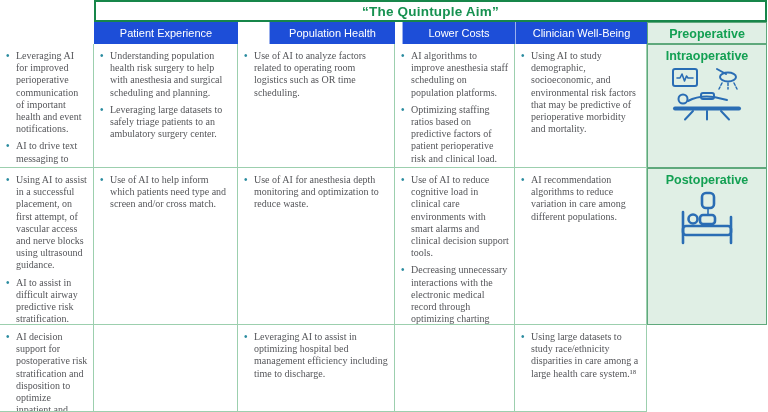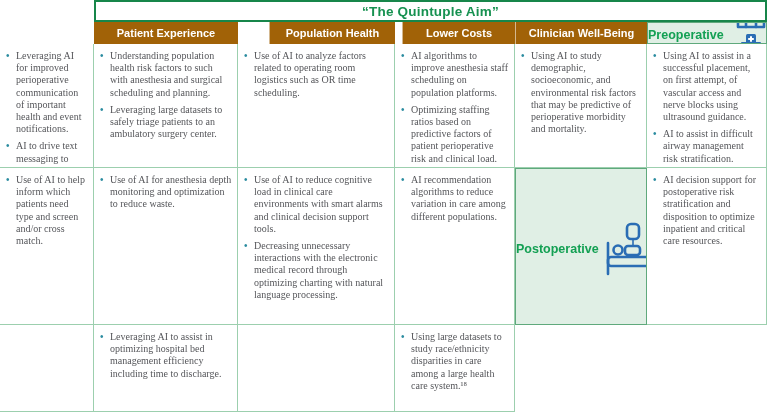--- a/index.html
+++ b/index.html
@@ -14,33 +14,33 @@
     grid-template-rows: 22px 22px 124px 157px 87px;
   }
   .spacer { grid-column: 1; grid-row: 1 / 3; background: #fff; }
   .title-cell {
     grid-column: 2 / 7; grid-row: 1;
     background: #fff; border: 2px solid #17864a;
     display: flex; align-items: center; justify-content: center;
     color: #169150; font-weight: bold; font-size: 13.5px; letter-spacing: .2px;
   }
   .hcell {
-    grid-row: 2; background: #a16207; color: #fff;
-    font-weight: bold; font-size: 11px;
+    grid-row: 2; background: #1d4ed8; color: #fff;
+    font-weight: normal; font-size: 11px;
     display: flex; align-items: center; justify-content: center;
     text-align: center;
   }
   .h0 { grid-column: 2; }
   .h1 { grid-column: 3; border-left: 1px solid rgba(255,255,255,.55); margin-left: 31px; }
   .h2 { grid-column: 4; border-left: 1px solid rgba(255,255,255,.55); margin-left: 7px; }
   .h3 { grid-column: 5; border-left: 1px solid rgba(255,255,255,.55); text-align: center; }
   .h4 { grid-column: 6; border-left: 1px solid rgba(255,255,255,.55); }
   .label-cell {
     background: #e0efe5; border: 1px solid #5fa97c;
-    display: flex; flex-direction: row; align-items: center;
+    display: flex; flex-direction: column; align-items: center;
     padding-top: 4px; gap: 3px; overflow: hidden;
   }
   .label-text { color: #13a053; font-weight: bold; font-size: 12.5px; white-space: nowrap; }
   .icon-wrap { display: flex; flex-direction: column; align-items: center; gap: 4px; }
   .cell {
     background: #fff;
     border-right: 1px solid #9ccfae; border-bottom: 1px solid #9ccfae;
     padding: 6px 5px 2px 6px; overflow: hidden;
   }
   .bullet { display: flex; gap: 4px; margin-bottom: 5px; }
@@ -99,21 +99,21 @@
         <span class="bt">Leveraging AI for improved perioperative communication of important health and event notifications.</span>
       </div>
       <div class="bullet">
         <span class="dot">•</span>
         <span class="bt">AI to drive text messaging to communicate perioperatively.</span>
       </div>
     </div>
     <div class="cell">
       <div class="bullet">
         <span class="dot">•</span>
-        <span class="bt">Understanding population health risk factors to such with anesthesia and surgical scheduling and planning.</span>
+        <span class="bt">Understanding population health risk surgery to help with anesthesia and surgical scheduling and planning.</span>
       </div>
       <div class="bullet">
         <span class="dot">•</span>
         <span class="bt">Leveraging large datasets to safely triage patients to an ambulatory surgery center.</span>
       </div>
     </div>
     <div class="cell">
       <div class="bullet">
         <span class="dot">•</span>
         <span class="bt">Use of AI to analyze factors related to operating room logistics such as OR time scheduling.</span>
@@ -128,28 +128,45 @@
         <span class="dot">•</span>
         <span class="bt">Optimizing staffing ratios based on predictive factors of patient perioperative risk and clinical load.</span>
       </div>
     </div>
     <div class="cell">
       <div class="bullet">
         <span class="dot">•</span>
         <span class="bt">Using AI to study demographic, socioeconomic, and environmental risk factors that may be predictive of perioperative morbidity and mortality.</span>
       </div>
     </div>
+    <div class="label-cell">
+      <div class="label-text">Intraoperative</div>
+      <div class="icon-wrap">
+        <svg width="72" height="56" viewBox="0 0 72 56" fill="none" stroke="#2a6db4" stroke-width="2" stroke-linecap="round" stroke-linejoin="round">
+          <rect x="2" y="3" width="24" height="17" rx="2"></rect>
+          <path d="M6 12 h3 l2-4 2.5 7 2-5 1.5 2 h5" stroke-width="1.6"></path>
+          <path d="M46 3 l9 5"></path>
+          <ellipse cx="57" cy="11" rx="8" ry="4.5"></ellipse>
+          <path d="M51 17 l-3 6 M57 17 v6 M63 17 l3 6" stroke-width="1.5" stroke-dasharray="2.5 2"></path>
+          <circle cx="12" cy="33" r="4.5"></circle>
+          <path d="M17 35 q11 -6 26 -4 l13 3"></path>
+          <rect x="30" y="27" width="13" height="6" rx="2"></rect>
+          <path d="M4 42.5 h64" stroke-width="4"></path>
+          <path d="M22 45 l-8 8.5 M50 45 l8 8.5 M36 45 v8.5"></path>
+        </svg>
+      </div>
+    </div>
     <div class="cell">
       <div class="bullet">
         <span class="dot">•</span>
         <span class="bt">Using AI to assist in a successful placement, on first attempt, of vascular access and nerve blocks using ultrasound guidance.</span>
       </div>
       <div class="bullet">
         <span class="dot">•</span>
-        <span class="bt">AI to assist in difficult airway management risk stratification.</span>
+        <span class="bt">AI to assist in difficult airway predictive risk stratification.</span>
       </div>
     </div>
     <div class="cell">
       <div class="bullet">
         <span class="dot">•</span>
         <span class="bt">Use of AI to help inform which patients need type and screen and/or cross match.</span>
       </div>
     </div>
     <div class="cell">
       <div class="bullet">

